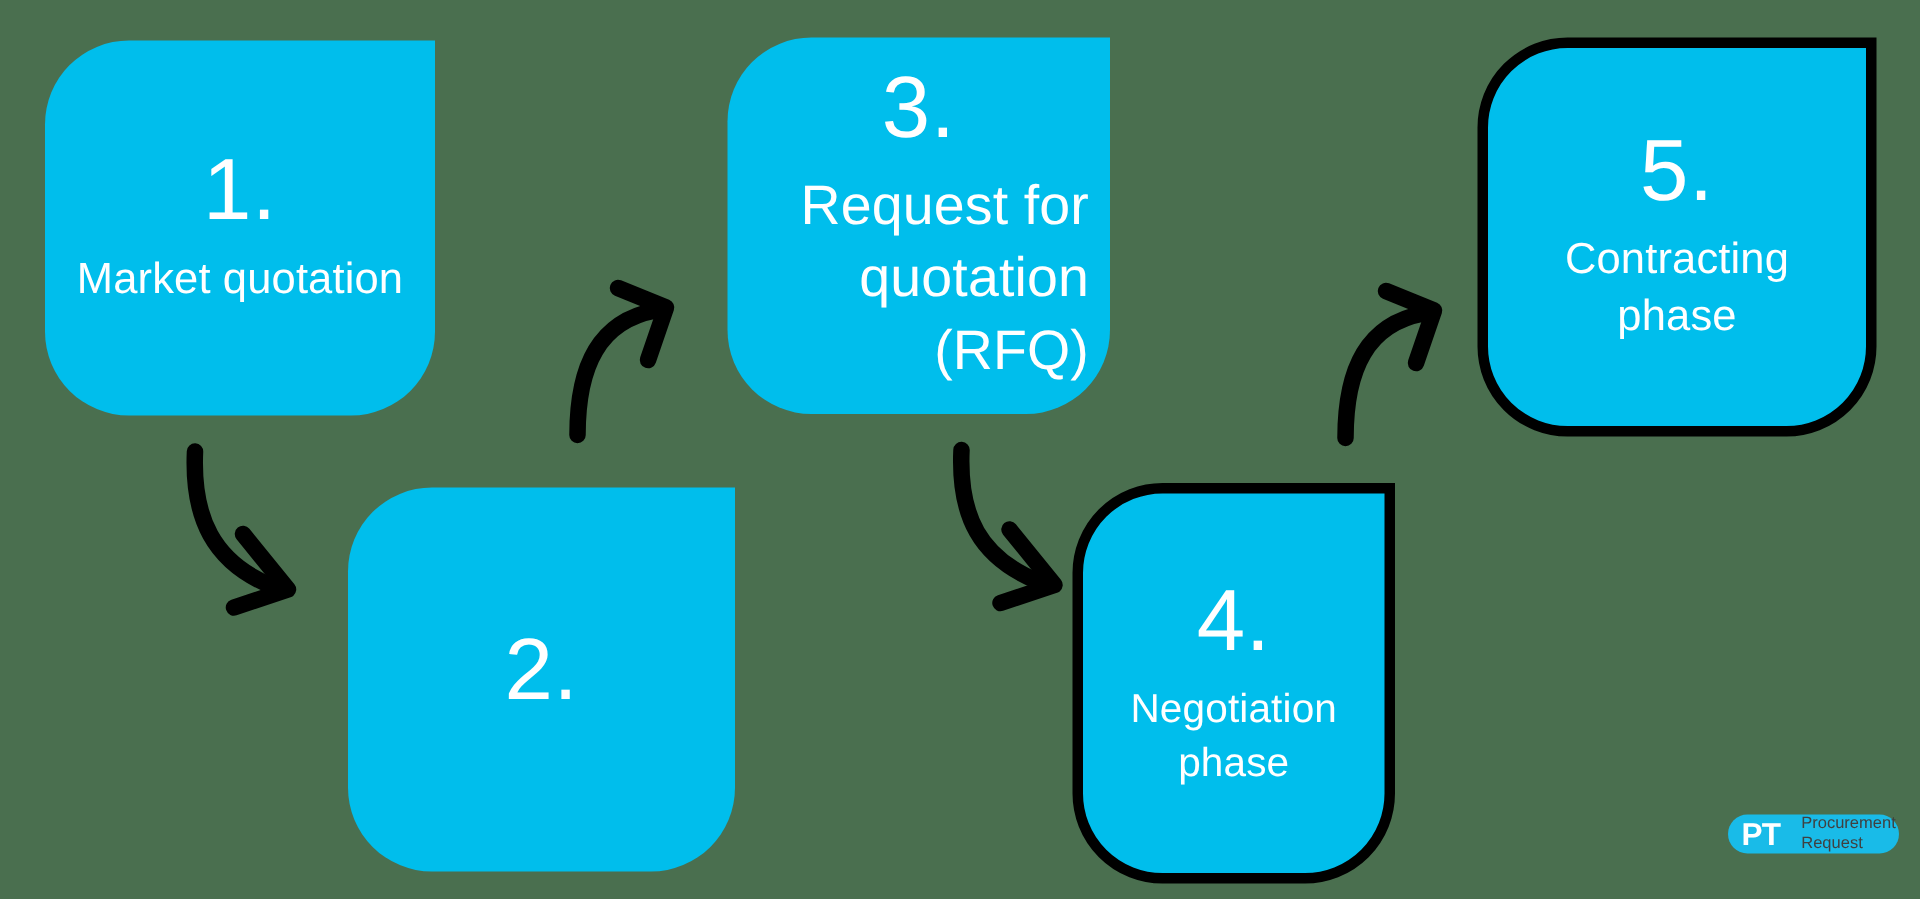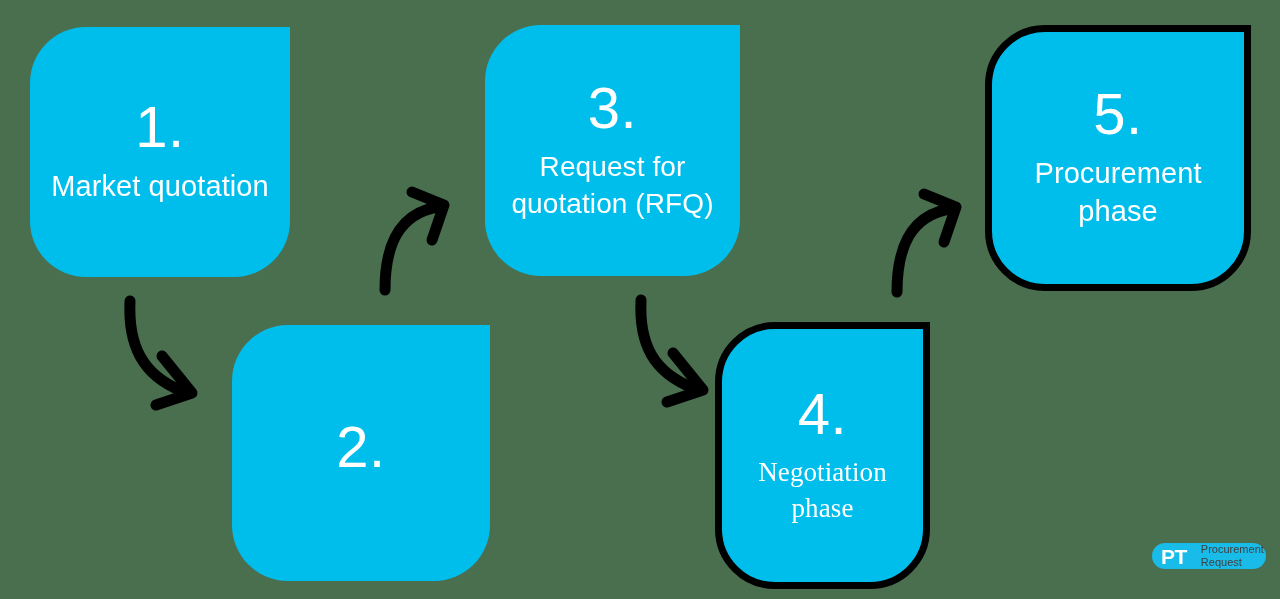--- a/index.html
+++ b/index.html
@@ -67,22 +67,22 @@
     max-width: 100%;
   }
 
   
   #step-1 { left: 30px;  top: 27px;  width: 260px; height: 250px; }
   #step-2 { left: 232px; top: 325px; width: 258px; height: 256px; }
   #step-3 { left: 485px; top: 25px;  width: 255px; height: 251px; }
   #step-4 { left: 715px; top: 322px; width: 215px; height: 267px; }
   #step-5 { left: 985px; top: 25px;  width: 266px; height: 266px; }
 
-  #step-3 .step-label { font-size: 28px; }
-  #step-4 .step-label { font-size: 27px; font-family: Liberation Serif, serif; }
+  #step-3 .step-label { font-size: 37px; text-align: right; }
+  #step-4 .step-label { font-size: 27px; }
 
   
   #brand-logo {
     position: absolute;
     z-index: 3;
     left: 1152px;
     top: 543px;
     width: 114px;
     height: 26px;
     background: #19bbe8;
@@ -164,21 +164,21 @@
     <div class="step-label">Request for quotation (RFQ)</div>
   </div>
 
   <div class="step outlined" id="step-4">
     <div class="step-number">4.</div>
     <div class="step-label">Negotiation phase</div>
   </div>
 
   <div class="step outlined" id="step-5">
     <div class="step-number">5.</div>
-    <div class="step-label">Procurement phase</div>
+    <div class="step-label">Contracting phase</div>
   </div>
 
   <div id="brand-logo">
     <div class="brand-mark">PT</div>
     <div class="brand-divider"></div>
     <div class="brand-words">
       <span>Procurement</span>
       <span>Request</span>
     </div>
   </div>

